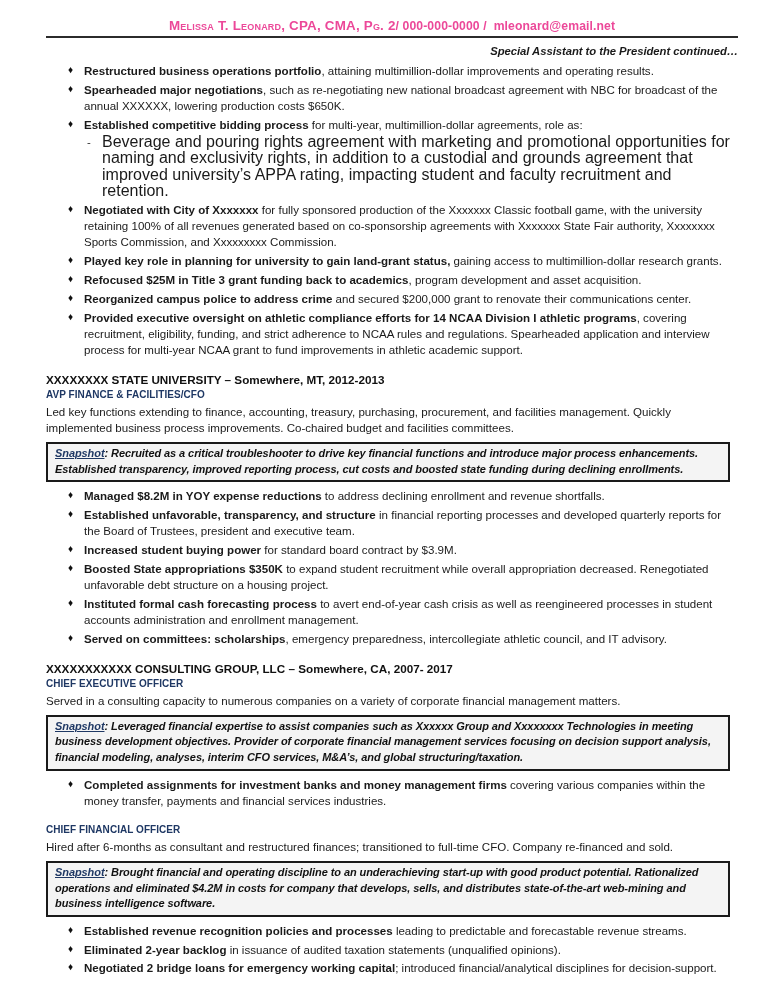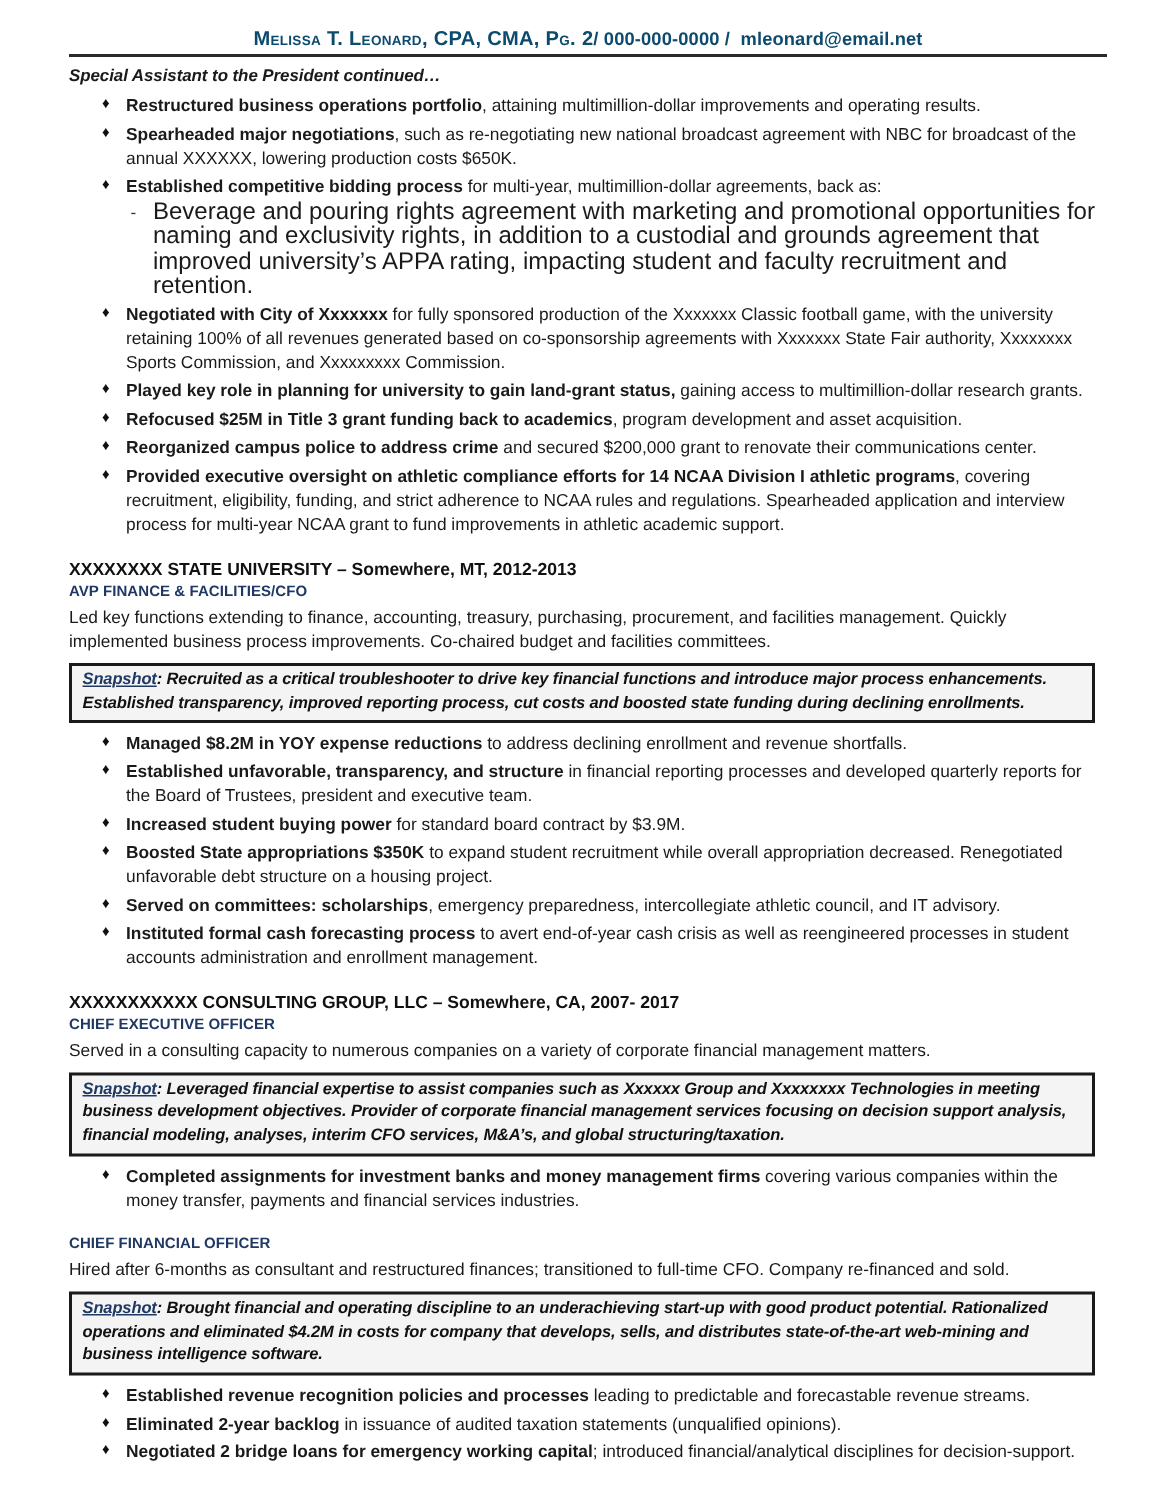--- a/index.html
+++ b/index.html
@@ -21,41 +21,42 @@
     padding: 18px 30px 0 46px;
     position: relative;
   }
 
   
   .doc-header {
     text-align: center;
     font-size: 12.2px;
     font-weight: bold;
     letter-spacing: .1px;
-    color: #0c4a6e;
+    color: #ec4899;
     padding-bottom: 3px;
     white-space: nowrap;
   }
   .doc-header .nm {
     font-variant: small-caps;
     font-size: 13.4px;
     letter-spacing: .2px;
   }
   .header-rule {
     border-bottom: 2.2px solid #2b2b2b;
     margin: 0 0 7px 0;
     width: 692px;
   }
 
   .continued {
     font-size: 11.3px;
     font-weight: bold;
     font-style: italic;
     margin: 0 0 6px 0;
     letter-spacing: -.05px;
+    text-align: right;
   }
 
   
   ul.bl {
     list-style: none;
     margin: 0;
     padding: 0;
   }
   ul.bl > li {
     position: relative;
@@ -151,21 +152,21 @@
   <div class="doc-header">
     <span class="nm">Melissa T. Leonard, CPA, CMA, Pg. 2</span><span>/</span>&nbsp;<span>000-000-0000</span>&nbsp;<span>/</span>&nbsp;&nbsp;<span>mleonard@email.net</span>
   </div>
   <div class="header-rule"></div>
 
   <div class="continued">Special Assistant to the President continued…</div>
 
   <ul class="bl" id="continued-bullets">
       <li><b>Restructured business operations portfolio</b><span>, attaining multimillion-dollar improvements and operating results.</span></li>
       <li><b>Spearheaded major negotiations</b><span>, such as re-negotiating new national broadcast agreement with NBC for broadcast of the annual XXXXXX, lowering production costs $650K.</span></li>
-      <li><b>Established competitive bidding process</b><span> for multi-year, multimillion-dollar agreements, back as:</span><ul class="sub">
+      <li><b>Established competitive bidding process</b><span> for multi-year, multimillion-dollar agreements, role as:</span><ul class="sub">
           <li>Beverage and pouring rights agreement with marketing and promotional opportunities for naming and exclusivity rights, in addition to a custodial and grounds agreement that improved university’s APPA rating, impacting student and faculty recruitment and retention.</li>
         </ul></li>
       <li><b>Negotiated with City of Xxxxxxx</b><span> for fully sponsored production of the Xxxxxxx Classic football game, with the university retaining 100% of all revenues generated based on co-sponsorship agreements with Xxxxxxx State Fair authority, Xxxxxxxx Sports Commission, and Xxxxxxxxx Commission.</span></li>
       <li><b>Played key role in planning for university to gain land-grant status,</b><span> gaining access to multimillion-dollar research grants.</span></li>
       <li><b>Refocused $25M in Title 3 grant funding back to academics</b><span>, program development and asset acquisition.</span></li>
       <li><b>Reorganized campus police to address crime</b><span> and secured $200,000 grant to renovate their communications center.</span></li>
       <li><b>Provided executive oversight on athletic compliance efforts for 14 NCAA Division I athletic programs</b><span>, covering recruitment, eligibility, funding, and strict adherence to NCAA rules and regulations. Spearheaded application and interview process for multi-year NCAA grant to fund improvements in athletic academic support.</span></li>
     </ul>
 
   <div id="jobs-container">
@@ -174,22 +175,22 @@
         <div class="job-title">AVP FINANCE &amp; FACILITIES/CFO</div>
         <div class="job-summary">Led key functions extending to finance, accounting, treasury, purchasing, procurement, and facilities management. Quickly implemented business process improvements. Co-chaired budget and facilities committees.</div>
         <div class="snapshot">
           <p><span class="lbl">Snapshot</span><span>: Recruited as a critical troubleshooter to drive key financial functions and introduce major process enhancements. Established transparency, improved reporting process, cut costs and boosted state funding during declining enrollments.</span></p>
         </div>
         <ul class="bl">
           <li><b>Managed $8.2M in YOY expense reductions</b><span> to address declining enrollment and revenue shortfalls.</span></li>
           <li><b>Established unfavorable, transparency, and structure</b><span> in financial reporting processes and developed quarterly reports for the Board of Trustees, president and executive team.</span></li>
           <li><b>Increased student buying power</b><span> for standard board contract by $3.9M.</span></li>
           <li><b>Boosted State appropriations $350K</b><span> to expand student recruitment while overall appropriation decreased. Renegotiated unfavorable debt structure on a housing project.</span></li>
+          <li><b>Instituted formal cash forecasting process</b><span> to avert end-of-year cash crisis as well as reengineered processes in student accounts administration and enrollment management.</span></li>
           <li><b>Served on committees: scholarships</b><span>, emergency preparedness, intercollegiate athletic council, and IT advisory.</span></li>
-          <li><b>Instituted formal cash forecasting process</b><span> to avert end-of-year cash crisis as well as reengineered processes in student accounts administration and enrollment management.</span></li>
         </ul>
       </div>
       <div class="job">
         <div class="job-company">XXXXXXXXXXX CONSULTING GROUP, LLC – Somewhere, CA, 2007- 2017</div>
         <div class="job-title">CHIEF EXECUTIVE OFFICER</div>
         <div class="job-summary">Served in a consulting capacity to numerous companies on a variety of corporate financial management matters.</div>
         <div class="snapshot">
           <p><span class="lbl">Snapshot</span><span>: Leveraged financial expertise to assist companies such as Xxxxxx Group and Xxxxxxxx Technologies in meeting business development objectives. Provider of corporate financial management services focusing on decision support analysis, financial modeling, analyses, interim CFO services, M&amp;A’s, and global structuring/taxation.</span></p>
         </div>
         <ul class="bl">

